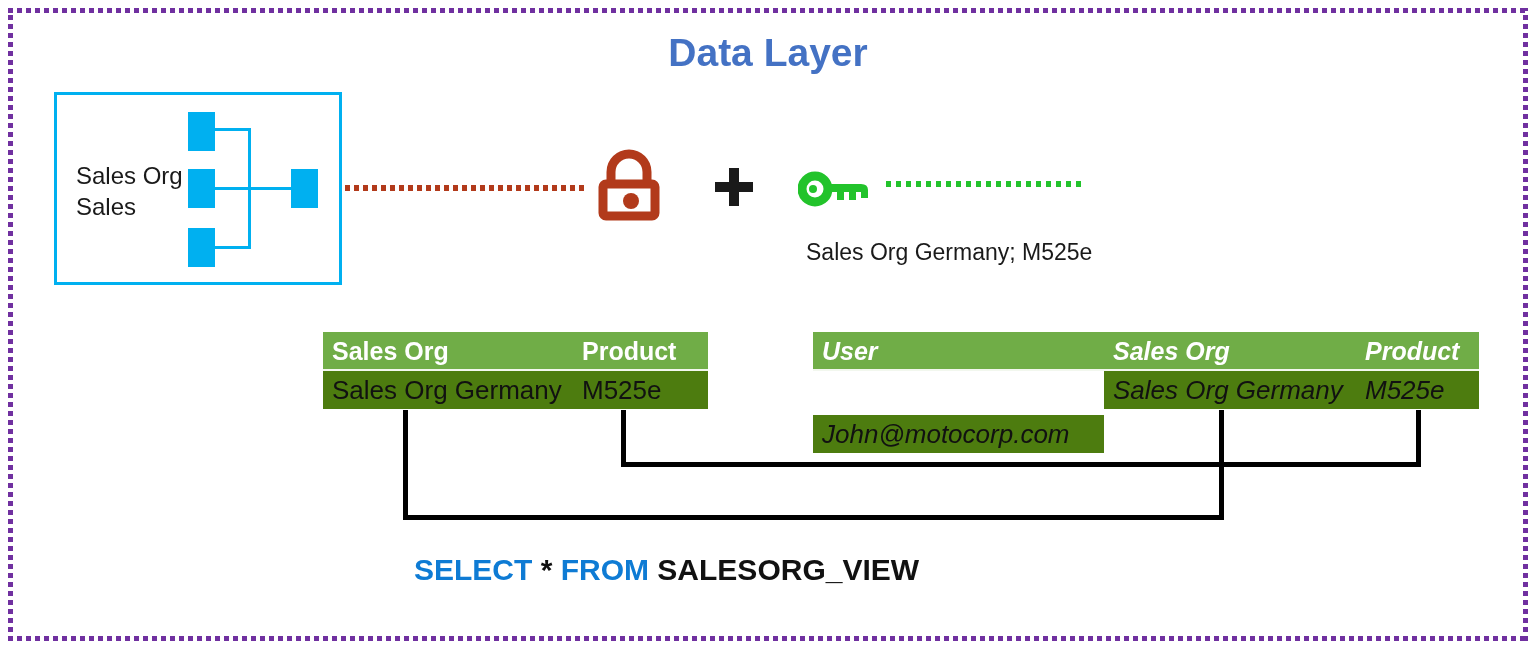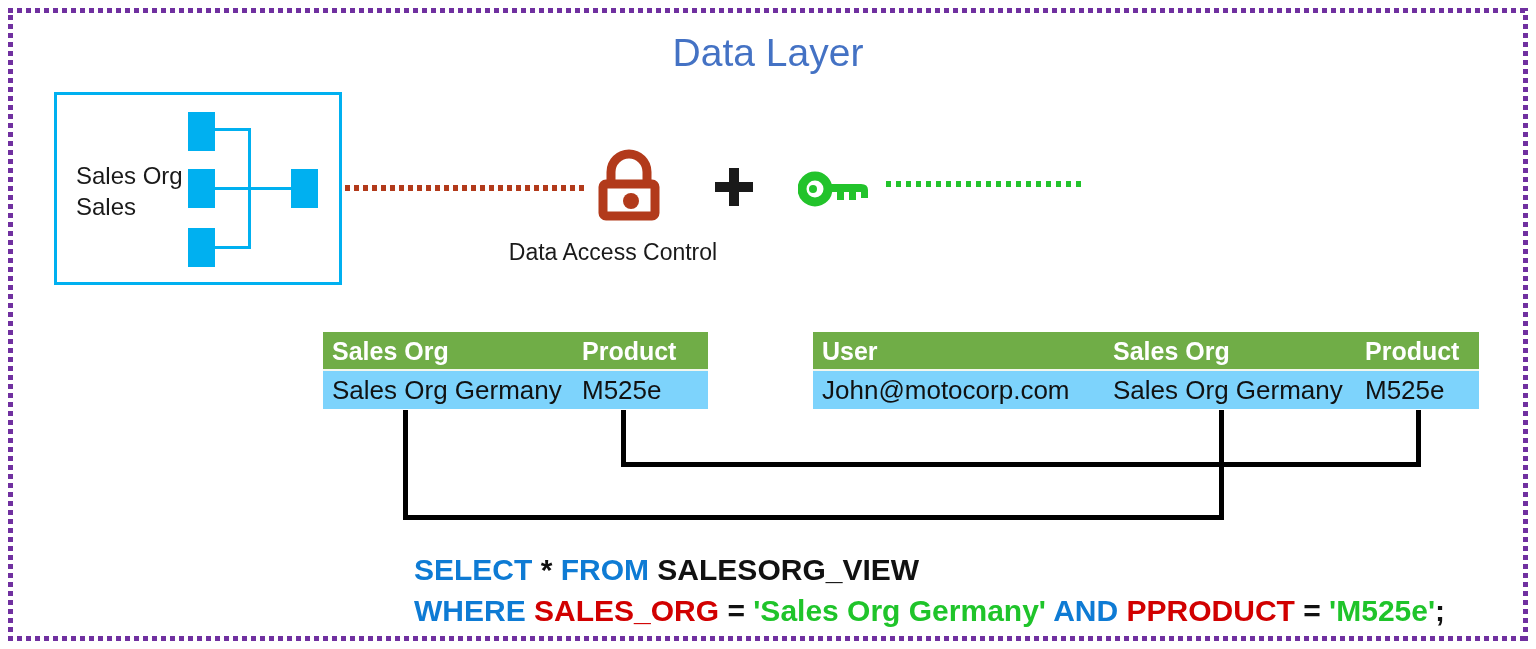--- a/index.html
+++ b/index.html
@@ -26,21 +26,21 @@
     background-position: 0 0, 0 100%, 0 0, 100% 0;
     background-repeat: no-repeat;
   }
 
   .title {
     position: absolute;
     left: 0; top: 31px;
     width: 100%;
     text-align: center;
     font-size: 39px;
-    font-weight: 400;
+    font-weight: 700;
     color: #4472C4;
     letter-spacing: 0px;
   }
 
   
   .views-box {
     position: absolute;
     left: 54px; top: 92px;
     width: 288px; height: 193px;
     border: 3px solid #00B0F0;
@@ -106,26 +106,26 @@
     line-height: 39px;
     background: #70AD47;
     color: #ffffff;
     font-weight: 700;
     font-size: 25px;
     border-bottom: 2px solid #f2f7ee;
   }
   .dtable .drow .cell {
     height: 38px;
     line-height: 38px;
-    background: #7dd3fc;
+    background: #4d7c0f;
     color: #111111;
     font-size: 26px;
   }
   .t-left  { left: 323px; width: 385px; }
-  .t-right { left: 813px; width: 666px; }
+  .t-right { left: 813px; width: 666px; font-style: italic; }
 
   
   .join { position: absolute; background: #000000; }
 
   
   .sql {
     position: absolute;
     left: 414px; top: 549px;
     font-size: 30px;
     line-height: 41px;
@@ -170,50 +170,49 @@
     <div class="bar-h"></div>
     <div class="bar-v"></div>
   </div>
 
   <svg class="key-svg" width="74" height="56" viewBox="0 0 74 56">
     <circle cx="17" cy="28" r="13" fill="none" stroke="#22C32B" stroke-width="9"></circle>
     <circle cx="15" cy="28" r="4" fill="#22C32B"></circle>
     <path d="M30 23 H63 Q70 23 70 29 V37 H63 V31 H58 V39 H51 V31 H46 V39 H39 V31 H30 Z" fill="#22C32B"></path>
   </svg>
 
-  <div class="access-label">Data Access Control</div>
+  <div class="key-values-label">Sales Org Germany; M525e</div>
 
   <div class="dtable t-left">
     <div class="trow hrow">
       <div class="cell" style="width:250px;">Sales Org</div>
       <div class="cell" style="width:135px;">Product</div>
     </div>
     <div class="trow drow">
       <div class="cell" style="width:250px;">Sales Org Germany</div>
       <div class="cell" style="width:135px;">M525e</div>
     </div>
   </div>
 
   <div class="dtable t-right">
     <div class="trow hrow">
       <div class="cell" style="width:291px;">User</div>
       <div class="cell" style="width:252px;">Sales Org</div>
       <div class="cell" style="width:123px;">Product</div>
     </div>
     <div class="trow drow">
-      <div class="cell" style="width:291px;">John@motocorp.com</div>
+      <div class="cell" style="width:291px;margin-top:44px;">John@motocorp.com</div>
       <div class="cell" style="width:252px;">Sales Org Germany</div>
       <div class="cell" style="width:123px;">M525e</div>
     </div>
   </div>
 
   <div class="join" style="left:403px; top:410px; width:5px; height:110px;"></div>
   <div class="join" style="left:621px; top:410px; width:5px; height:57px;"></div>
   <div class="join" style="left:1219px; top:410px; width:5px; height:110px;"></div>
   <div class="join" style="left:1416px; top:410px; width:5px; height:57px;"></div>
   <div class="join" style="left:621px; top:462px; width:800px; height:5px;"></div>
   <div class="join" style="left:403px; top:515px; width:821px; height:5px;"></div>
 
   <div class="sql">
     <div class="sql-line"><span class="kw">SELECT </span><span class="plain">* </span><span class="kw">FROM </span><span class="plain">SALESORG_VIEW</span></div>
-    <div class="sql-line"><span class="kw">WHERE </span><span class="col">SALES_ORG </span><span class="plain">= </span><span class="val">'Sales Org Germany' </span><span class="kw">AND </span><span class="col">PPRODUCT </span><span class="plain">= </span><span class="val">'M525e'</span><span class="plain">;</span></div>
   </div>
 </div>
 
 </body></html>

